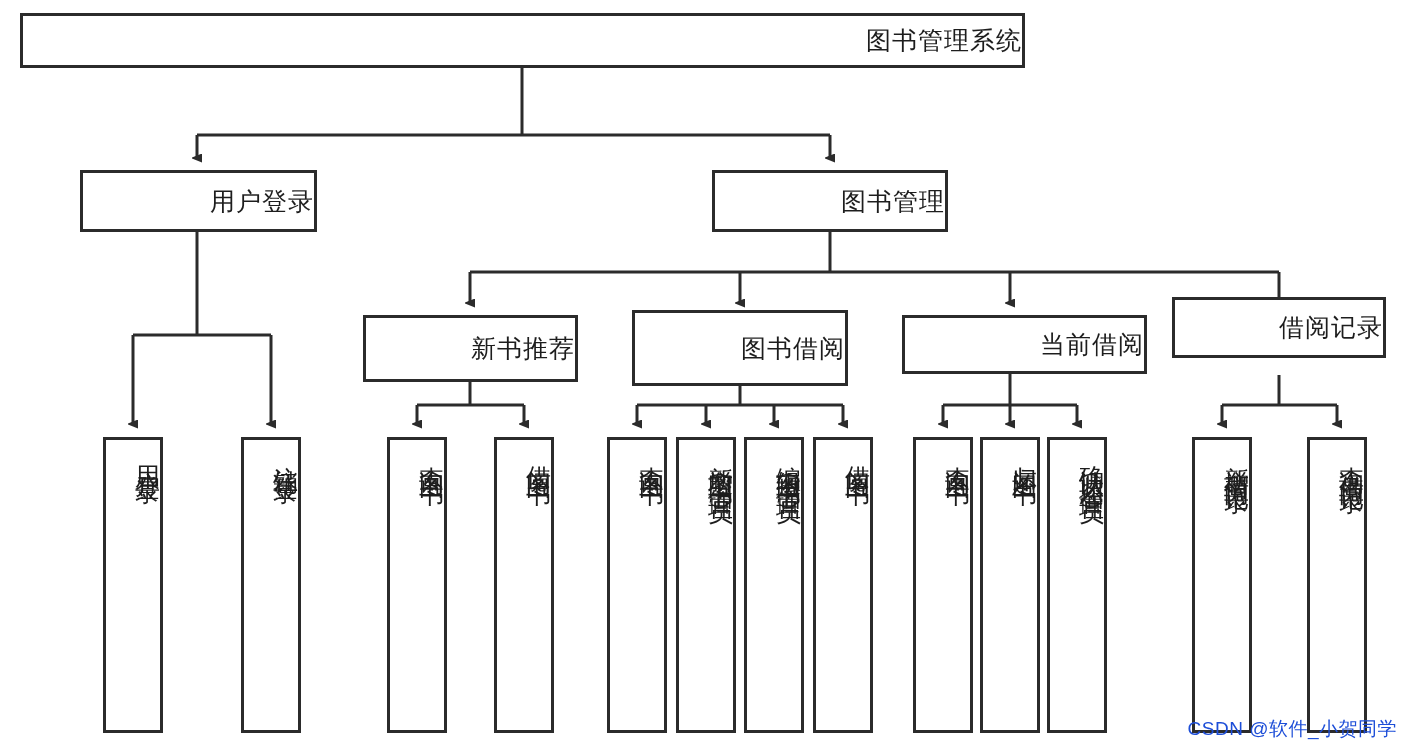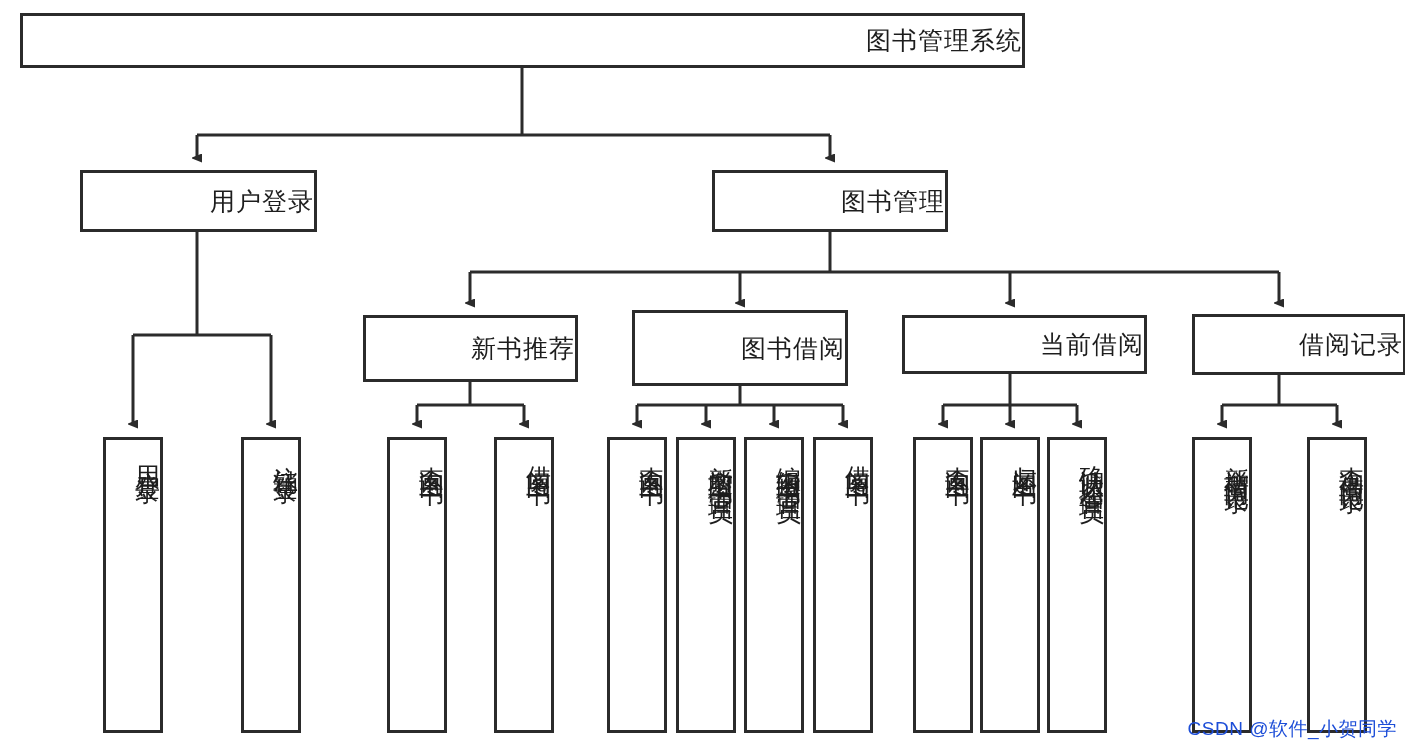--- a/index.html
+++ b/index.html
@@ -124,21 +124,21 @@
 
   <div class="node h" style="left:363px;top:315px;width:215px;height:67px;">
     <span class="lbl">新书推荐</span>
   </div>
   <div class="node h" style="left:632px;top:310px;width:216px;height:76px;">
     <span class="lbl">图书借阅</span>
   </div>
   <div class="node h" style="left:902px;top:315px;width:245px;height:59px;">
     <span class="lbl">当前借阅</span>
   </div>
-  <div class="node h" style="left:1172px;top:314px;width:214px;height:61px;margin-left:20px;">
+  <div class="node h" style="left:1172px;top:297px;width:214px;height:61px;">
     <span class="lbl">借阅记录</span>
   </div>
 
   <div class="node v" style="left:103px;top:437px;width:60px;height:296px;">
     <span class="lbl">用户登录</span>
   </div>
   <div class="node v" style="left:241px;top:437px;width:60px;height:296px;">
     <span class="lbl">注销登录</span>
   </div>
 

